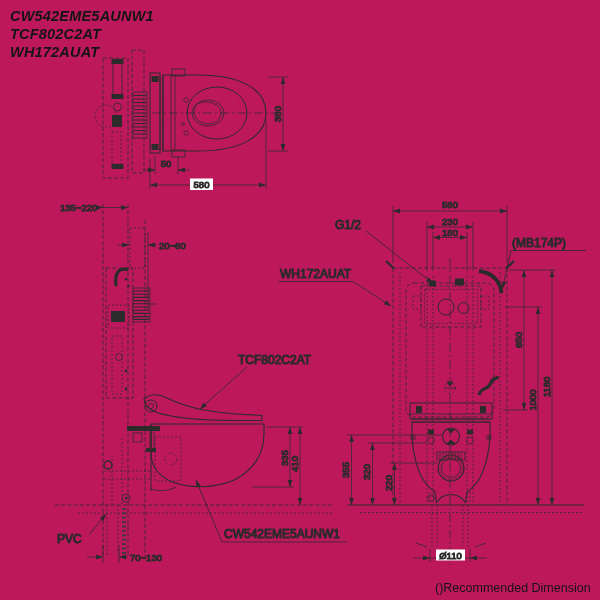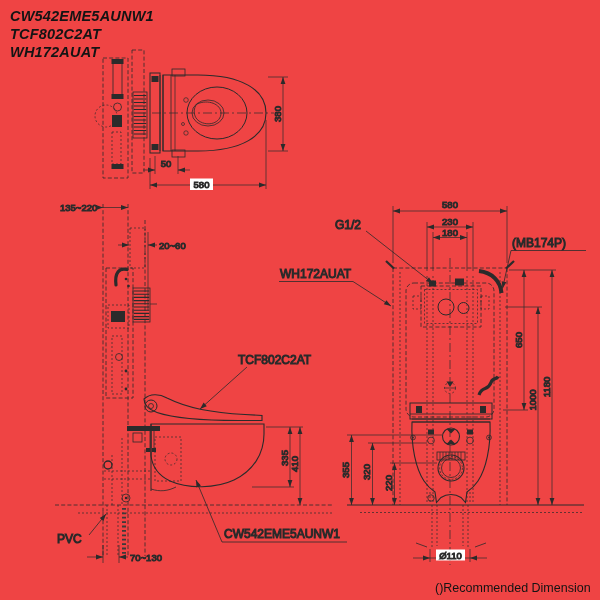--- a/index.html
+++ b/index.html
@@ -1,16 +1,16 @@
 <!DOCTYPE html>
 <html><head>
 <meta charset="utf-8">
 <style>
   html,body { margin:0; padding:0; background:#fff; }
-  .canvas { width:600px; height:600px; background:#ef4444; position:relative; overflow:hidden; }
+  .canvas { width:600px; height:600px; background:#be185d; position:relative; overflow:hidden; }
   svg { display:block; }
   text { font-family:"Liberation Sans", sans-serif; fill:#141414; }
   .t-code  { font-size:14.5px; font-style:italic; font-weight:700; letter-spacing:.2px; }
   .t-label { font-size:12px; }
   .t-dim   { font-size:9.5px; }
   .t-note  { font-size:12.5px; }
   .thin  { stroke-width:.7; }
   .med   { stroke-width:.8; }
   .out   { stroke-width:1.1; }
   .dash  { stroke-dasharray:4 2.2; }

